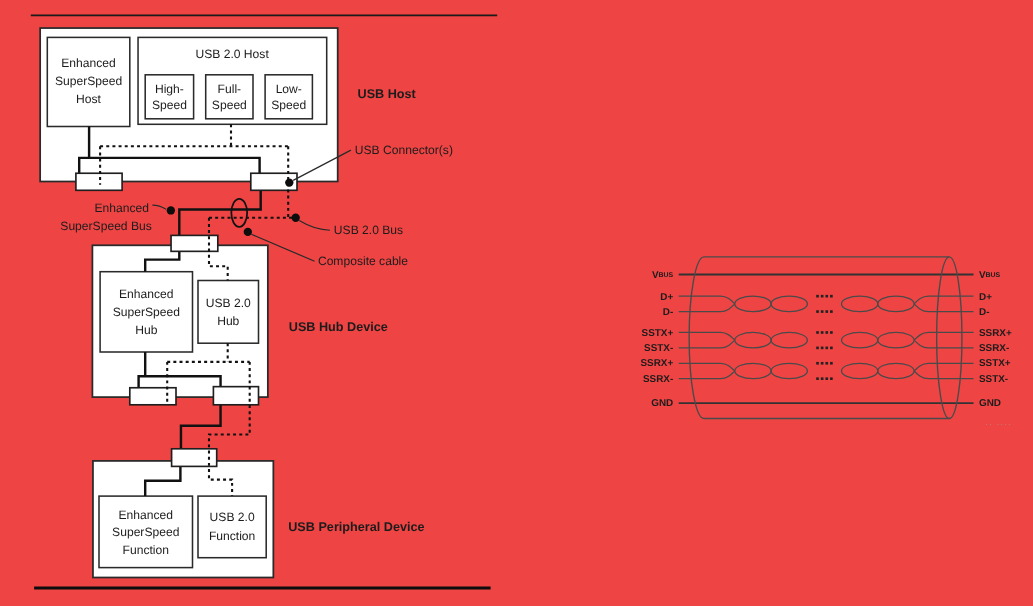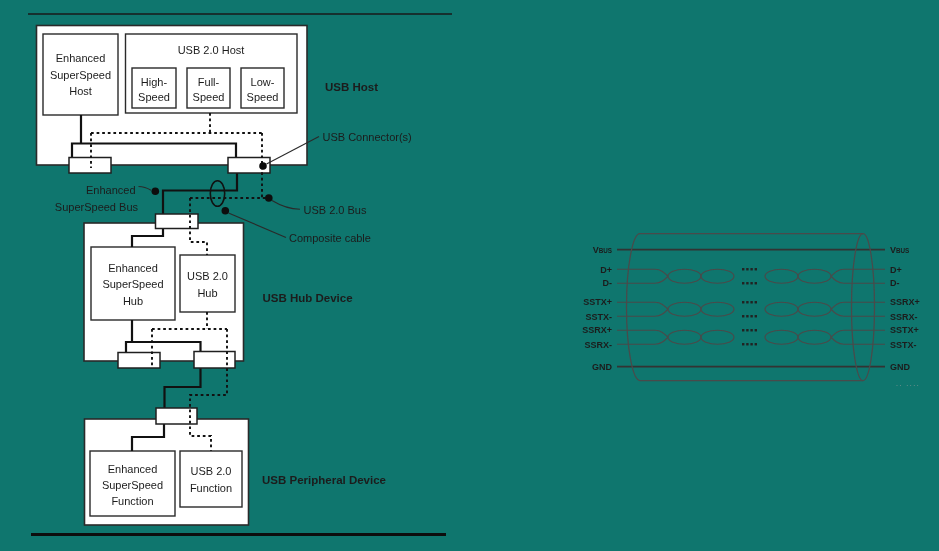--- a/index.html
+++ b/index.html
@@ -1,16 +1,16 @@
 <!DOCTYPE html>
 <html><head>
 <meta charset="utf-8">
 <style>
   html,body{margin:0;padding:0;background:#ffffff;}
-  .stage{position:relative;width:939px;height:551px;background:#0f766e;overflow:hidden;
+  .stage{position:relative;width:939px;height:551px;background:#ef4444;overflow:hidden;
          font-family:"Liberation Sans", sans-serif;}
   svg{position:absolute;top:0;left:0;}
   svg text{fill:#1c1c1c;}
   .boxlbl{font-size:11px;}
   .seclbl{font-size:11.5px;font-weight:bold;}
   .annlbl{font-size:11px;}
   .cablelbl{font-size:9px;font-weight:bold;}
   .cablelbl-small{font-size:6.3px;font-weight:bold;}
   .artifact{font-size:7px;fill:#9a9a9a;letter-spacing:1.5px;}
   .box{fill:#ffffff;stroke:#2a2a2a;stroke-width:1.4;}

